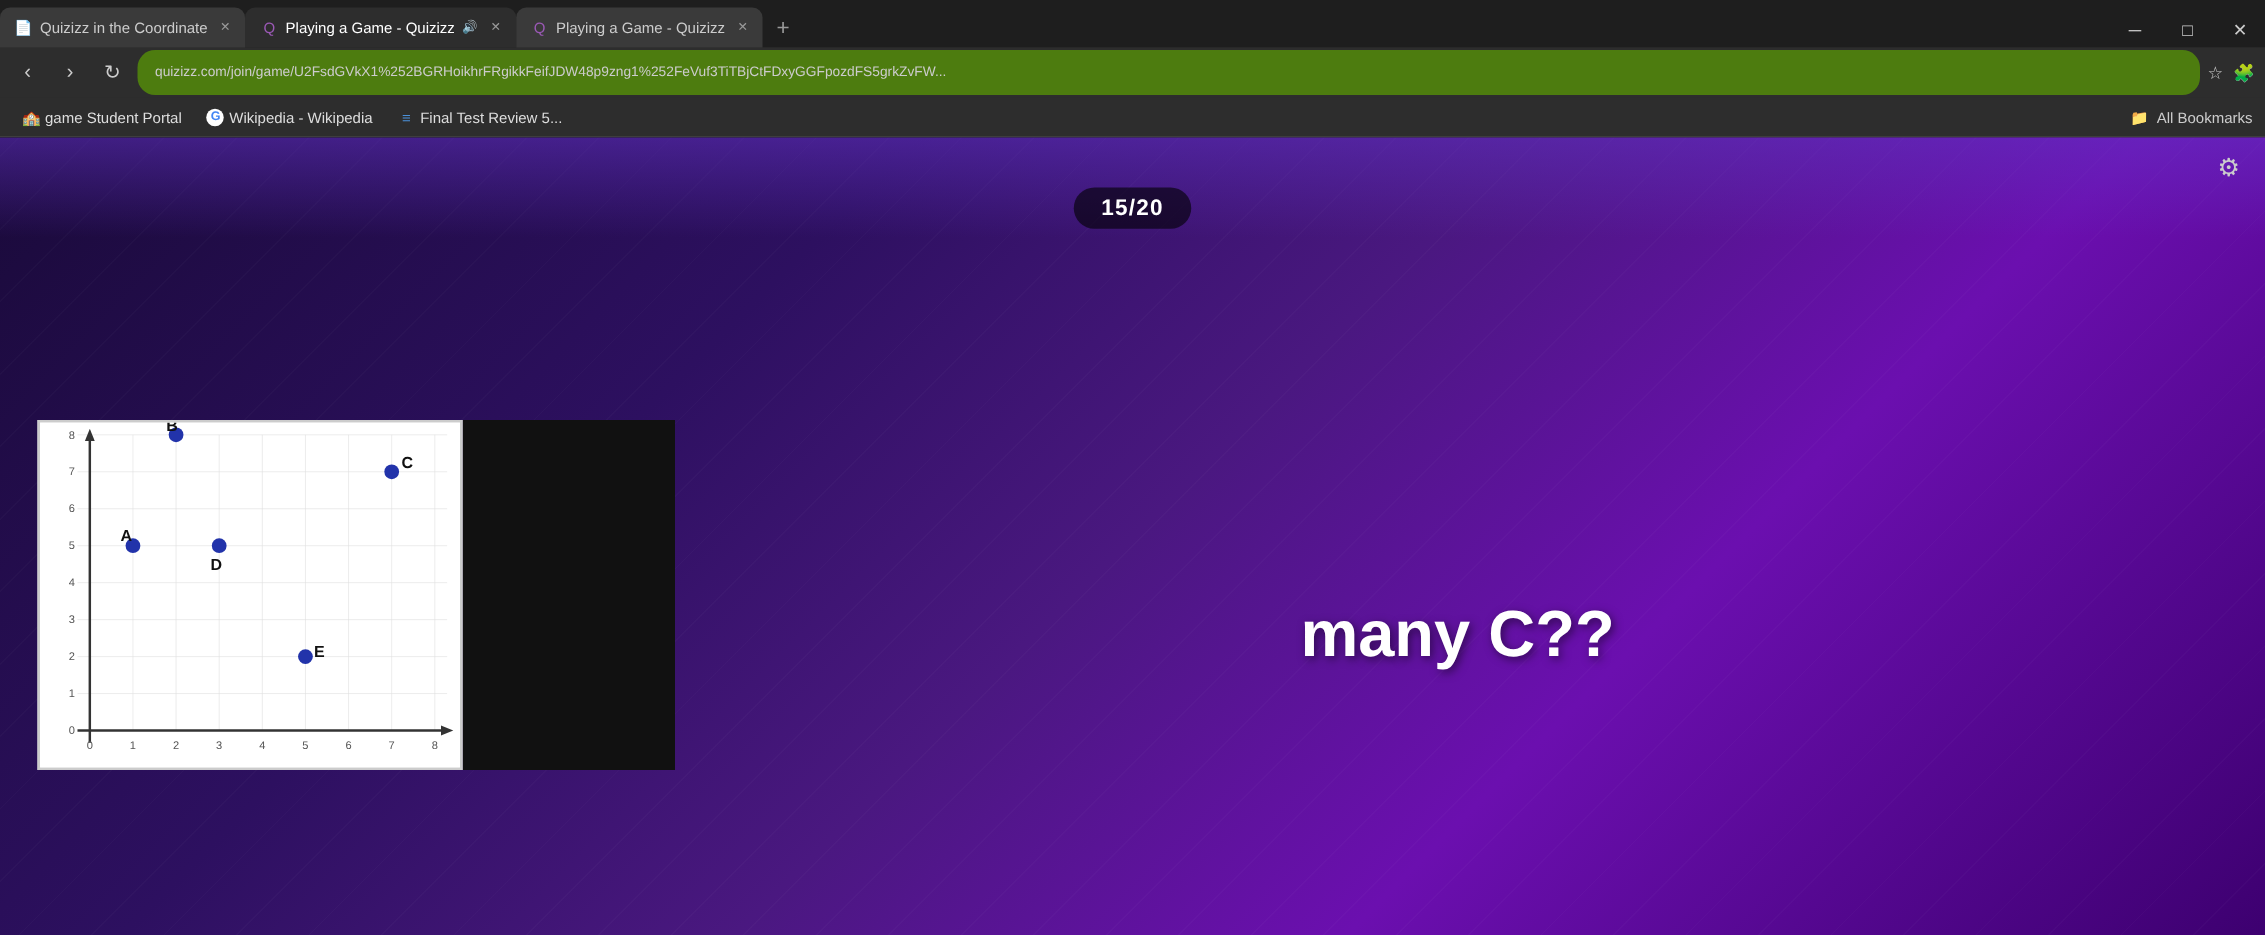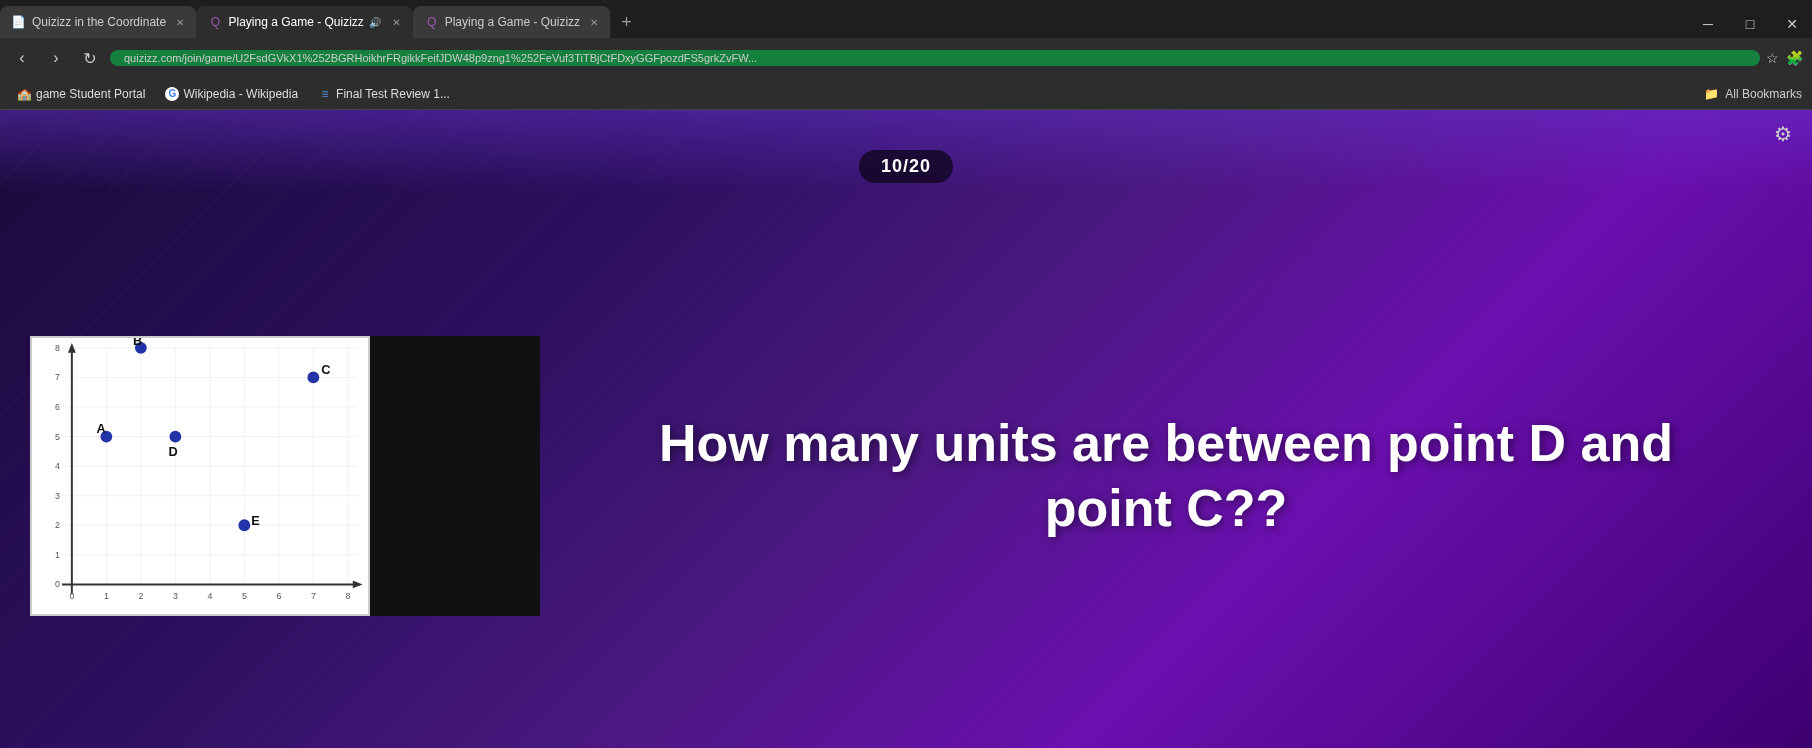--- a/index.html
+++ b/index.html
@@ -92,22 +92,22 @@
       color: #ccc;
       font-size: 16px;
       cursor: pointer;
       border-radius: 50%;
       display: flex;
       align-items: center;
       justify-content: center;
     }
     .address-input {
       flex: 1;
-      height: 16px;
-      background: #15803d;
+      height: 36px;
+      background: #4d7c0f;
       border: none;
       border-radius: 14px;
       color: #ccc;
       font-size: 11px;
       padding: 0 14px;
       outline: none;
       overflow: hidden;
       text-overflow: ellipsis;
       white-space: nowrap;
     }
@@ -356,38 +356,38 @@
     <div class="bookmark-item">
       <span class="bookmark-icon">🏫</span>
       <span>game Student Portal</span>
     </div>
     <div class="bookmark-item">
       <span class="bookmark-icon g-favicon">G</span>
       <span>Wikipedia - Wikipedia</span>
     </div>
     <div class="bookmark-item">
       <span class="bookmark-icon" style="color:#4a90d9;">≡</span>
-      <span>Final Test Review 1...</span>
+      <span>Final Test Review 5...</span>
     </div>
     <div class="bookmarks-right">
       <span>📁</span>
       <span>All Bookmarks</span>
     </div>
   </div>
 </div>
 
 <div class="quizizz-page">
   <div class="top-glow"></div>
 
   <div class="settings-icon-area">
     <span>⚙</span>
   </div>
 
   <div class="counter-pill">
-    <span>10/20</span>
+    <span>15/20</span>
   </div>
 
   <div class="content-row">
 
     <div class="graph-container">
       <svg class="graph-inner" viewBox="0 0 340 280">
 
         <rect width="340" height="280" fill="white"></rect>
 
         <g stroke="#e0e0e0" stroke-width="0.5">
@@ -455,18 +455,18 @@
         <circle cx="215" cy="190" r="6" fill="#2233aa"></circle>
         <text x="222" y="190" font-size="13" font-weight="bold" fill="#111">E</text>
       </svg>
     </div>
 
     <div class="video-thumb">
     </div>
 
     <div class="question-area">
       <div class="question-text">
-        <span>How many units are between point D and</span><br>
-        <span>point C??</span>
+        <br>
+        <span>many C??</span>
       </div>
     </div>
   </div>
 </div>
 
 </body></html>

